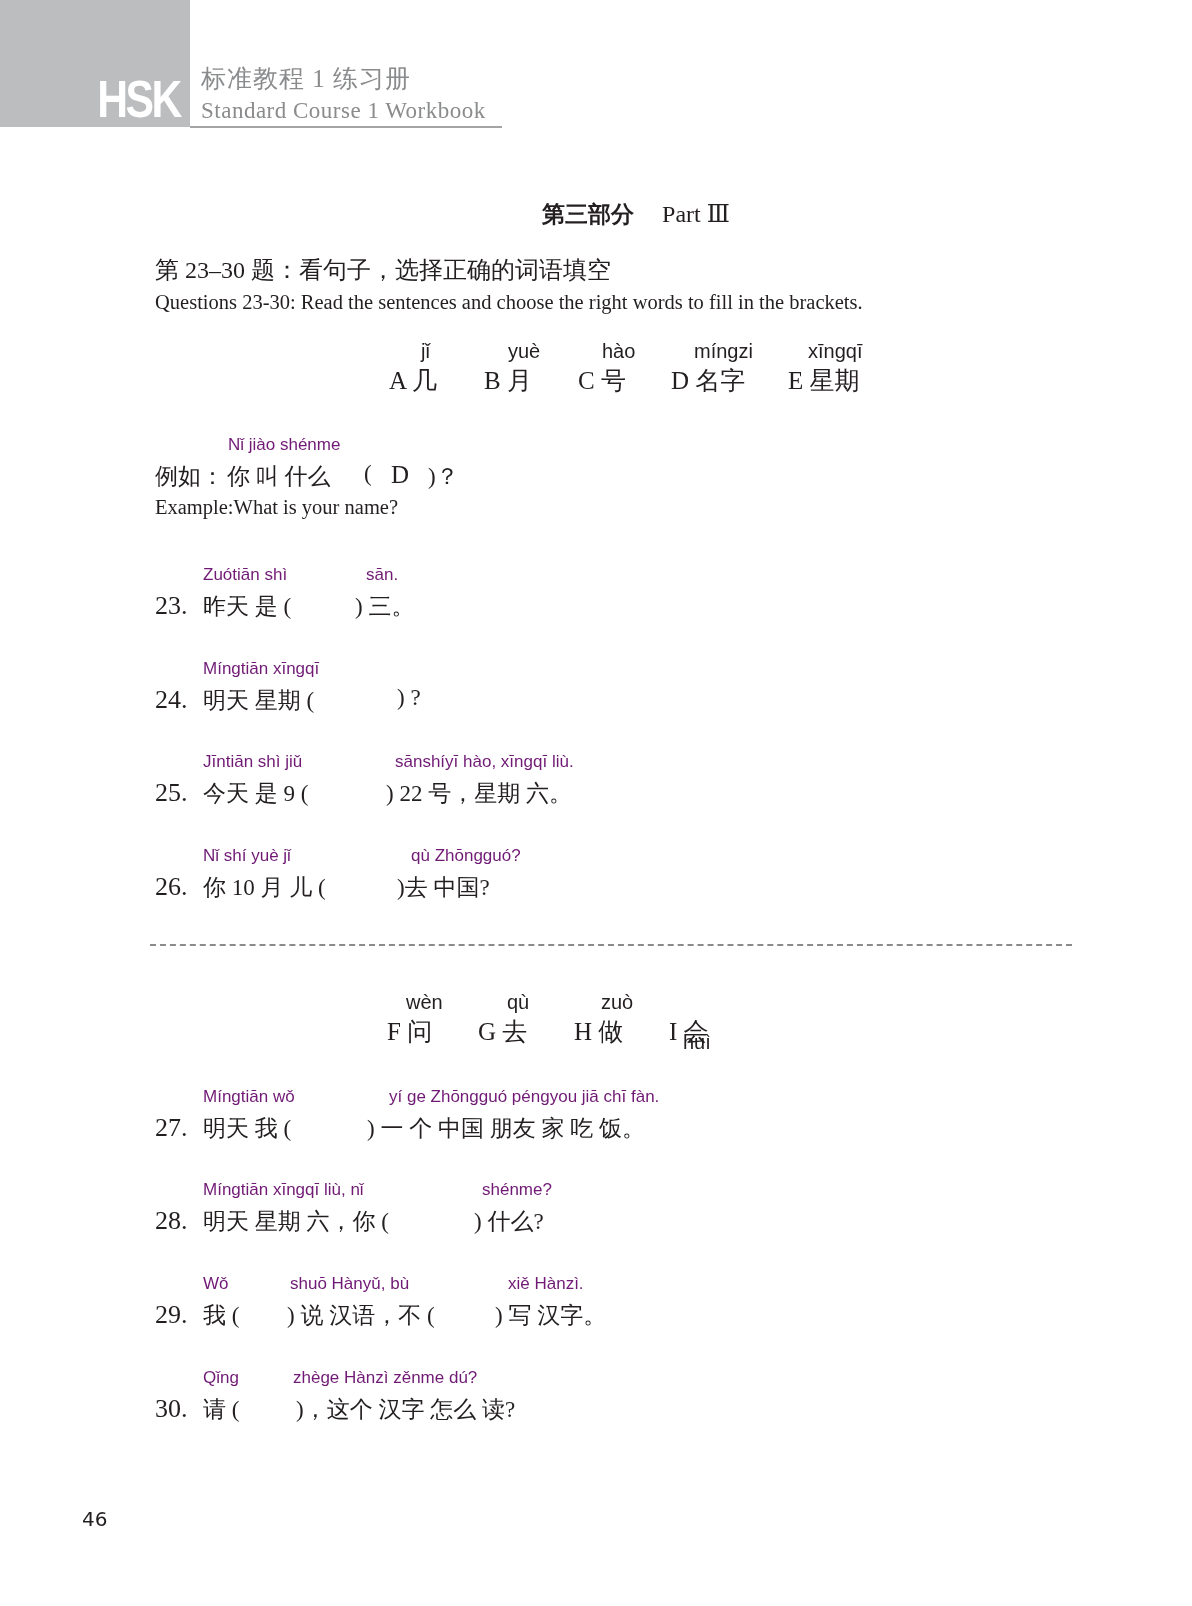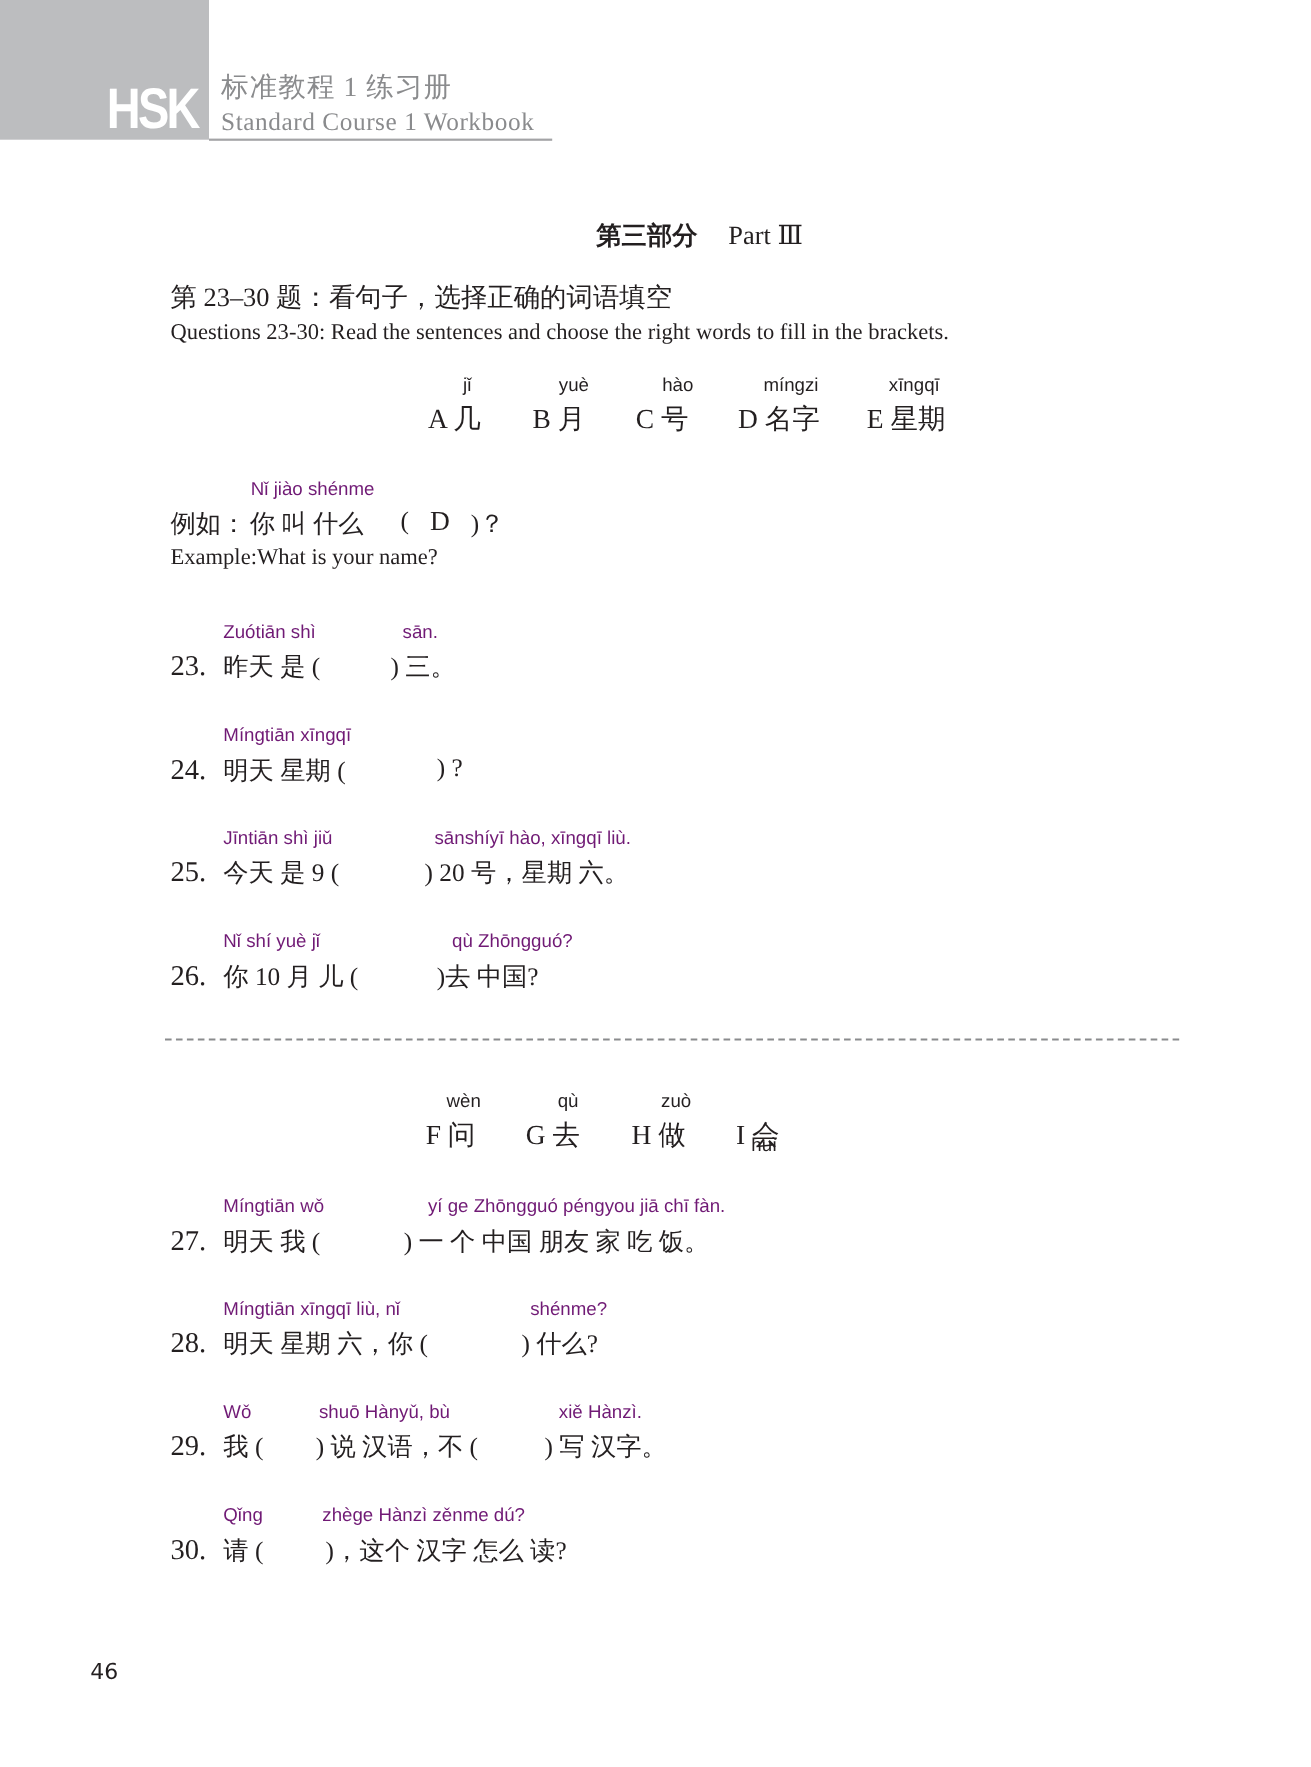--- a/index.html
+++ b/index.html
@@ -13,21 +13,21 @@
     .hdr-title-cn { left: 201px; top: 62px; font-size: 25px; color: #8a8b8d; letter-spacing: 1px; }
     .hdr-title-en { left: 201px; top: 98px; font-size: 23px; color: #8a8b8d; letter-spacing: 0.5px; }
     .hdr-rule { position: absolute; left: 190px; top: 126px; width: 312px; height: 2px; background: #a3a4a6; }
 
     .section-title { left: 0; width: 1192px; text-align: center; top: 199px; font-size: 24px; color: #231f20; padding-left: 40px; }
     .section-title .cn { font-weight: bold; font-family: "DejaVu Sans", sans-serif; font-size: 23px; }
     .section-title .en { margin-left: 28px; }
 
     .instr-cn { left: 155px; top: 254px; font-size: 24px; }
     .instr-en { left: 155px; top: 291px; font-size: 20.5px; }
-    .bank-pinyin { position: absolute; font-family: "Liberation Sans", "DejaVu Sans", sans-serif; font-size: 17px; color: #231f20; }
+    .bank-pinyin { position: absolute; font-family: "Liberation Sans", "DejaVu Sans", sans-serif; font-size: 20px; color: #231f20; }
     .bank-word { position: absolute; font-family: "Liberation Serif", "DejaVu Serif", serif; font-size: 25px; color: #231f20; }
 
     .q { position: absolute; left: 0; width: 1192px; height: 80px; }
     .q .py { position: absolute; top: 0; font-family: "Liberation Sans", "DejaVu Sans", sans-serif; font-size: 17px; color: #701a75; white-space: nowrap; }
     .q .num { position: absolute; left: 155px; top: 26px; font-family: "Liberation Serif", "DejaVu Serif", serif; font-size: 26px; }
     .q .seg { position: absolute; top: 26px; font-family: "Liberation Serif", "DejaVu Serif", serif; font-size: 23px; white-space: nowrap; }
 
     .example-en { left: 155px; top: 496px; font-size: 20.5px; }
 
     .dashed { position: absolute; left: 150px; top: 944px; width: 922px; height: 0; border-top: 2px dashed #8a8b8d; }
@@ -91,21 +91,21 @@
   <div class="num">24.</div>
   <div class="seg" style="left:203px;">明天      星期 (</div>
   <div class="seg" style="left:397px;">) ?</div>
 </div>
 
 <div class="q" style="top:752px;">
   <div class="py" style="left:203px;">Jīntiān shì  jiǔ</div>
   <div class="py" style="left:395px;">sānshíyī  hào,  xīngqī  liù.</div>
   <div class="num">25.</div>
   <div class="seg" style="left:203px;">今天  是  9 (</div>
-  <div class="seg" style="left:386px;">)   20      号，星期  六。</div>
+  <div class="seg" style="left:386px;">)   22      号，星期  六。</div>
 </div>
 
 <div class="q" style="top:846px;">
   <div class="py" style="left:203px;">Nǐ   shí yuè   jǐ</div>
   <div class="py" style="left:411px;">qù  Zhōngguó?</div>
   <div class="num">26.</div>
   <div class="seg" style="left:203px;">你  10  月  儿 (</div>
   <div class="seg" style="left:397px;">)去     中国?</div>
 </div>
 

